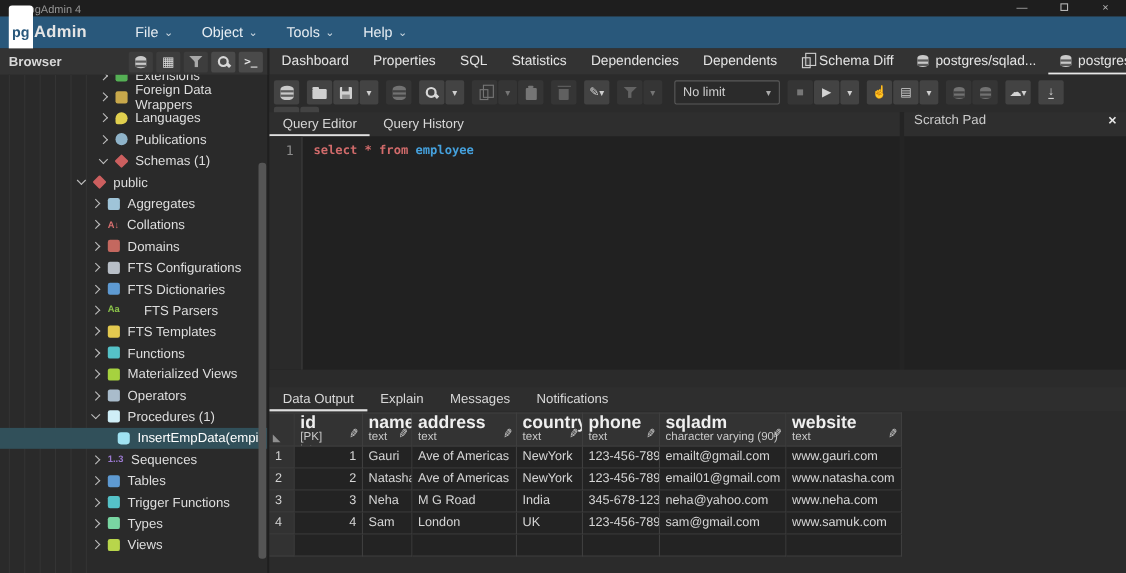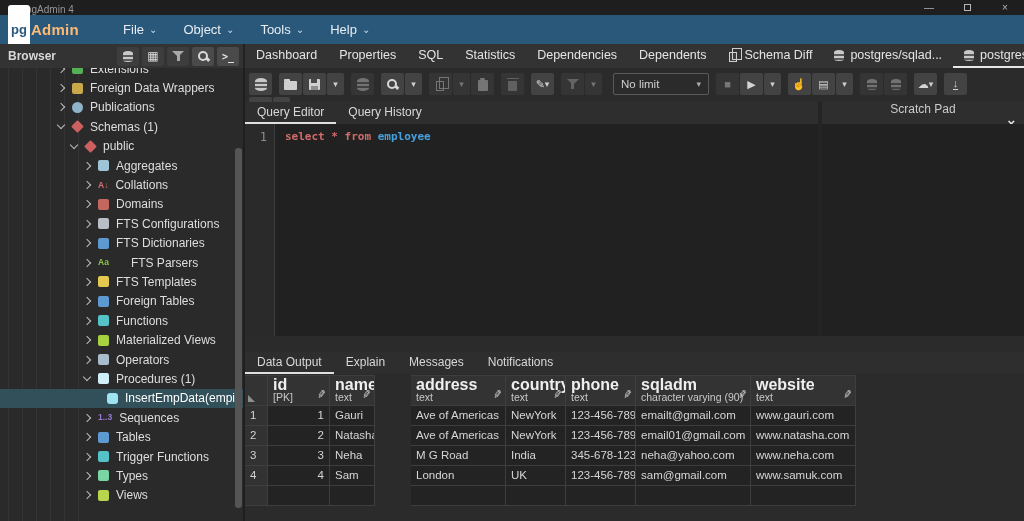--- a/index.html
+++ b/index.html
@@ -14,21 +14,21 @@
   .win-controls { position:absolute; right:0; top:0; height:15px; display:flex; align-items:center; }
   .win-btn { width:38px; text-align:center; color:#b5b5b5; font-size:10px; line-height:15px; }
   .max-ico { display:inline-block; width:7px; height:7px; border:1px solid #b5b5b5; }
 
   
   .menubar { position:absolute; top:15px; left:0; right:0; height:29px; background:#29587b;
     display:flex; align-items:center; padding-left:8px; }
   .logo { display:flex; align-items:center; margin-right:44px; }
   .logo-pg { background:#fff; color:#29587b; font-weight:bold; font-size:13px; padding:16px 3px;
     border-radius:3px; margin-right:1px; line-height:17px; }
-  .logo-admin { color:#fdba74; font-weight:bold; font-size:15px; letter-spacing:.3px; }
+  .logo-admin { color:#e5e5e5; font-weight:bold; font-size:15px; letter-spacing:.3px; }
   .menu-item { color:#e8eef3; font-size:13px; margin-right:26px; display:flex; align-items:center; gap:5px; }
   .menu-item .caret { font-size:10px; color:#cdd9e2; }
 
   
   .subheader { position:absolute; top:44px; left:0; right:0; height:24px; background:#333333; display:flex; }
   .browser-head { width:245px; height:24px; display:flex; align-items:center; padding:0 4px 0 8px;
     border-right:2px solid #222; }
   .browser-title { color:#d8d8d8; font-size:12px; flex:0 0 auto;font-weight:bold; }
   .bh-icons { margin-left:auto; display:flex; gap:3px; }
   .bh-btn { width:22px; height:19px; background:#4a4a4a; border-radius:2px; display:flex;
@@ -84,21 +84,21 @@
   .tree { position:relative; width:245px; background:#2a2a2a; overflow:hidden;
     border-right:2px solid #1f1f1f; }
   .guide { position:absolute; top:0; bottom:0; width:1px; background:#343434; }
   .trow { position:relative; display:flex; align-items:center; height:19.4px; font-size:12px;
     color:#dedede; }
   .trow.selected { background:#31505a; color:#fff; }
   .chev { flex:0 0 auto; width:6px; height:6px; border-right:1.6px solid #bdbdbd;
     border-bottom:1.6px solid #bdbdbd; margin-right:8px; }
   .chev.col { transform:rotate(-45deg); }
   .chev.exp { transform:rotate(45deg); margin-top:-3px; }
-  .lvl1 { padding-left:58px; } .lvl2 { padding-left:71px; } .lvl3 { padding-left:84px; }
+  .lvl1 { padding-left:91px; } .lvl2 { padding-left:71px; } .lvl3 { padding-left:84px; }
   .lvl4 { padding-left:107px; }
   .tico { flex:0 0 auto; width:11px; height:11px; border-radius:2px; margin-right:7px; }
   .tico.txt { width:auto; height:auto; border-radius:0; font-size:8.5px; font-weight:bold; line-height:11px; }
   .diamond { width:9px; height:9px; transform:rotate(45deg); border-radius:1px; margin:0 8px 0 1px; }
   .ti-ext{background:#55b055;} .ti-fdw{background:#c8a84b;} .ti-lang{background:#e0cf4e;border-radius:50% 50% 50% 2px;}
   .ti-pub{background:#8fb3c9;border-radius:50%;} .ti-schema{background:#cc5f5f;} .ti-public{background:#cc5f5f;}
   .ti-agg{background:#9fc4d8;} .ti-coll{color:#d97070;} .ti-dom{background:#c4685f;}
   .ti-ftsc{background:#b9bfc7;} .ti-ftsd{background:#5e9ad2;} .ti-ftsp{color:#8bc34a;}
   .ti-ftst{background:#e3c94f;} .ti-ftbl{background:#5e9ad2;} .ti-func{background:#55c2c8;}
   .ti-mview{background:#a6d23f;} .ti-op{background:#a9bccb;} .ti-proc{background:#cfeef7;}
@@ -134,31 +134,31 @@
     border-bottom:2px solid transparent; }
   .ptab.active { border-bottom-color:#e0e0e0; }
   .code-area { flex:1; background:#212121; display:flex; }
   .gutter { width:30px; background:#2a2a2a; border-right:1px solid #3d3d3d; color:#8d8d8d;
     font-family:"DejaVu Sans Mono",monospace; font-size:12px; text-align:right; padding:6px 7px 0 0; }
   .code-text { padding:6px 0 0 10px; font-family:"DejaVu Sans Mono",monospace; font-size:11px;
     font-weight:600; }
   .tok-kw { color:#d26b6b; } .tok-id { color:#45a1dd; }
   .vsplit { width:4px; background:#242424; }
   .scratch-pane { flex:1; display:flex; flex-direction:column; }
-  .scratch-head { height:22px; background:#2e2e2e; display:flex; align-items:center; padding:0 9px;flex-direction:column; }
+  .scratch-head { height:22px; background:#2e2e2e; display:flex; padding:0 9px; }
   .scratch-title { color:#cbcbcb; font-size:12px; }
   .scratch-close { margin-left:auto; color:#e8e8e8; font-size:13px; font-weight:bold; }
   .scratch-body { flex:1; background:#212121; }
 
   
   .results { position:absolute; top:284px; left:0; right:0; bottom:0; background:#2b2b2b; }
   .grid { margin-top:1px; }
   .grow { display:flex; }
   .gc { border-right:1px solid #3e3e3e; border-bottom:1px solid #3e3e3e; overflow:hidden; }
-  .c0{width:23px;} .c1{width:62px;} .c2{width:45px;} .c3{width:95px;margin-left:36px;} .c4{width:60px;}
+  .c0{width:23px;} .c1{width:62px;} .c2{width:45px;} .c3{width:95px;} .c4{width:60px;}
   .c5{width:70px;} .c6{width:115px;} .c7{width:105px;}
   .hcell { position:relative; height:31px; background:#333333; color:#efefef; padding:2px 5px;
     border-top:1px solid #3e3e3e; }
   .hname { font-size:16px; font-weight:bold; line-height:13px; }
   .htype { font-size:10.5px; color:#c9c9c9; line-height:12px; }
   .pencil { position:absolute; right:3px; bottom:4px; font-size:11px; color:#d5d5d5;
     transform:scaleX(-1) rotate(10deg); }
   .corner { position:relative; background:#333; border-top:1px solid #3e3e3e; }
   .corner-tri { position:absolute; left:3px; bottom:3px; width:0; height:0;
     border-bottom:7px solid #8f8f8f; border-right:7px solid transparent; }
@@ -280,20 +280,25 @@
           <span class="tico ti-ext"></span>
           <span>Extensions</span>
         </div>
       <div class="trow lvl1">
           <span class="chev col"></span>
           <span class="tico ti-fdw"></span>
           <span>Foreign Data Wrappers</span>
         </div>
       <div class="trow lvl1">
           <span class="chev col"></span>
+          <span class="tico ti-lang"></span>
+          <span>Languages</span>
+        </div>
+      <div class="trow lvl1">
+          <span class="chev col"></span>
           <span class="tico ti-pub"></span>
           <span>Publications</span>
         </div>
       <div class="trow lvl1">
           <span class="chev exp"></span>
           <span class="diamond ti-schema"></span>
           <span>Schemas (1)</span>
         </div>
       <div class="trow lvl2">
           <span class="chev exp"></span>
@@ -327,25 +332,20 @@
         </div>
       <div class="trow lvl3">
           <span class="chev col"></span>
           <span class="tico txt ti-ftsp" style="margin-right:22px">Aa</span>
           <span>FTS Parsers</span>
         </div>
       <div class="trow lvl3">
           <span class="chev col"></span>
           <span class="tico ti-ftst"></span>
           <span>FTS Templates</span>
-        </div>
-      <div class="trow lvl3">
-          <span class="chev col"></span>
-          <span class="tico ti-ftbl"></span>
-          <span>Foreign Tables</span>
         </div>
       <div class="trow lvl3">
           <span class="chev col"></span>
           <span class="tico ti-func"></span>
           <span>Functions</span>
         </div>
       <div class="trow lvl3">
           <span class="chev col"></span>
           <span class="tico ti-mview"></span>
           <span>Materialized Views</span>

